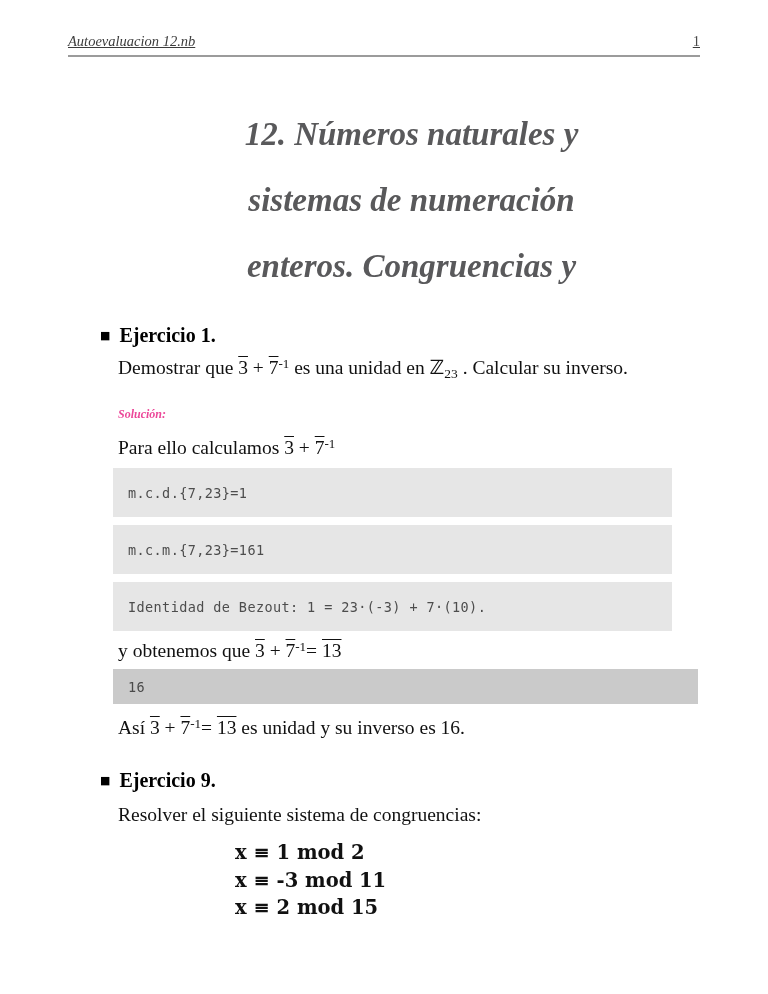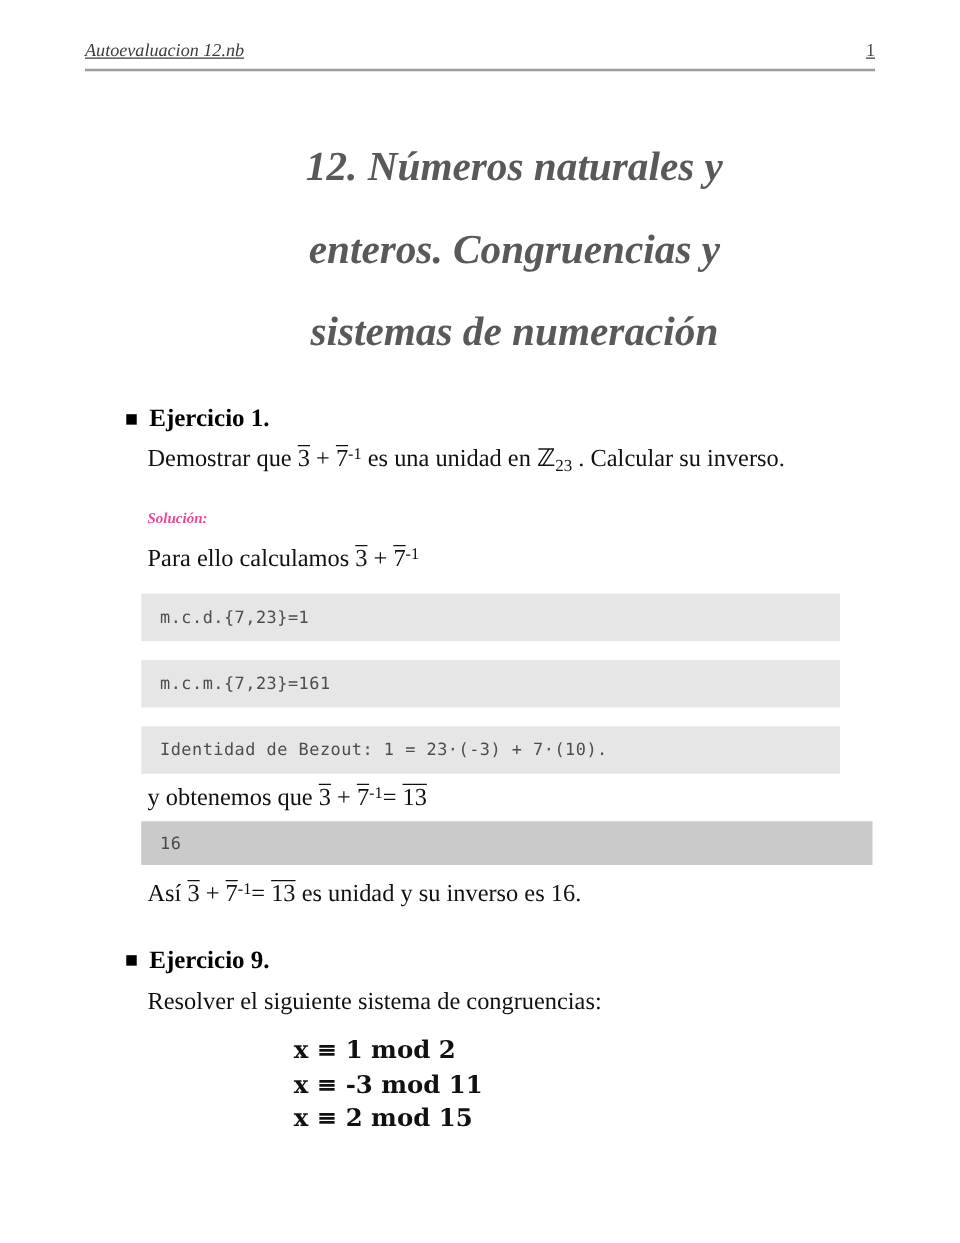--- a/index.html
+++ b/index.html
@@ -80,23 +80,23 @@
   .mt28 { margin-top: 28px; }
   
   .ov { text-decoration: overline; text-decoration-thickness: 1px; }
   sup { font-size: 13px; line-height: 0; vertical-align: 6px; }
   sub { font-size: 13.5px; line-height: 0; vertical-align: -4px; }
   .bb { font-family: "DejaVu Serif", "DejaVu Sans", serif; font-weight: 600; }
   .sym { font-family: "DejaVu Serif", "DejaVu Sans", serif; font-weight: bold; }
   
   .boxes { margin-top: 8px; }
   .code-box {
-    margin: 15px 0 8px 113px;
+    margin: 1px 0 8px 113px;
     width: 559px;
-    height: 38px;
+    height: 49px;
     background: #e6e6e6;
     display: flex;
     align-items: center;
     padding-left: 15px;
     font-family: "DejaVu Sans Mono", "Liberation Mono", monospace;
     font-size: 13.5px;
     letter-spacing: 0.4px;
     color: #4d4d4d;
   }
   .result-box {
@@ -125,22 +125,22 @@
 
 <div class="page">
 
   <div class="header">
     <span class="doc-name">Autoevaluacion 12.nb</span>
     <span class="page-num">1</span>
   </div>
 
   <div class="main-title">
     <div>12. Números naturales y</div>
+    <div>sistemas de numeración</div>
     <div>enteros. Congruencias y</div>
-    <div>sistemas de numeración</div>
   </div>
 
 
   <div class="section-heading"><span class="bullet">■</span><span>Ejercicio 1.</span></div>
 
   <p class="body-text"><span>Demostrar que </span><span class="ov">3</span><span> + </span><span class="ov">7</span><sup>-1</sup><span> es una unidad en </span><span class="bb">ℤ</span><sub>23</sub><span> . Calcular su inverso.</span></p>
 
   <div class="solution-label">Solución:</div>
 
   <p class="body-text mt10"><span>Para ello calculamos </span><span class="ov">3</span><span> + </span><span class="ov">7</span><sup>-1</sup></p>

